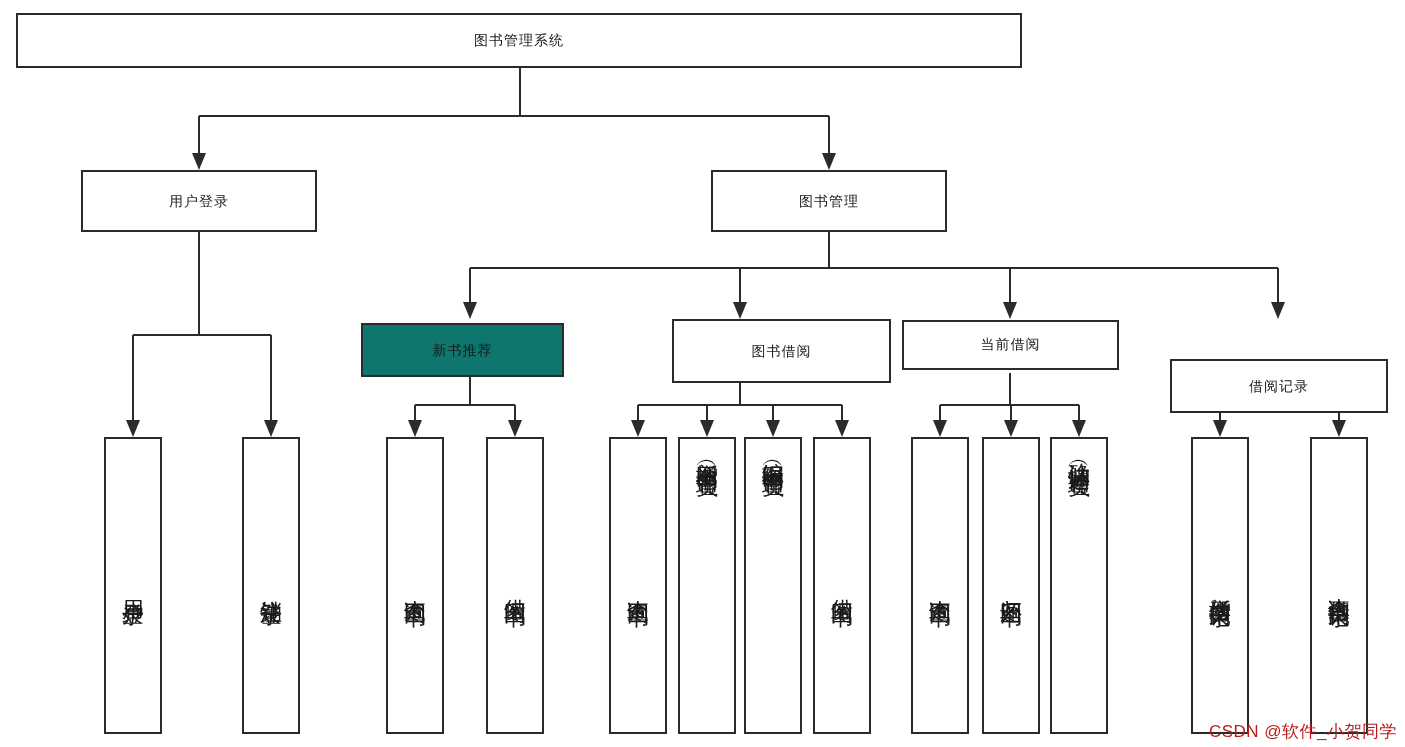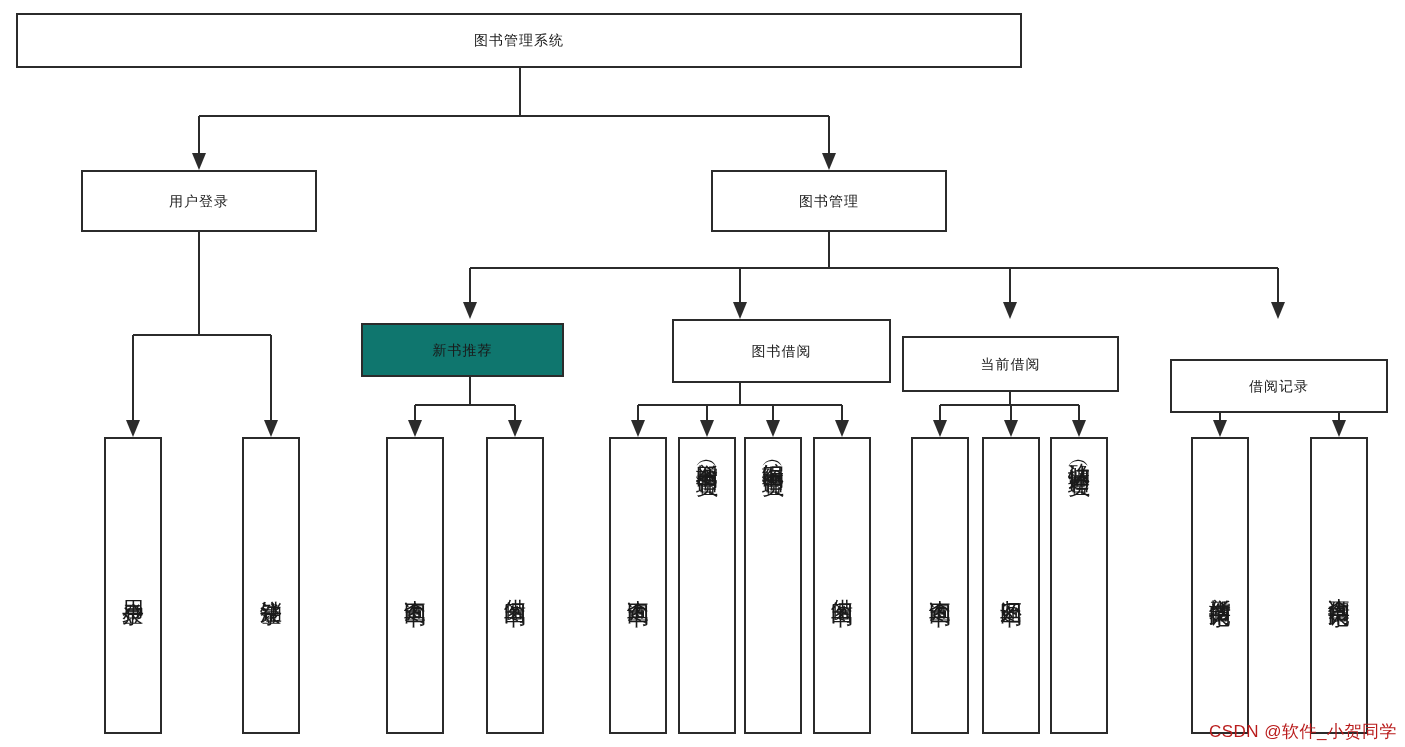--- a/index.html
+++ b/index.html
@@ -134,21 +134,21 @@
       </div>
       <div class="node horiz" style="left: 711px; top: 170px; width: 236px; height: 62px; border-color: rgb(43, 43, 43); background: rgb(255, 255, 255);">
         <span class="label">图书管理</span>
       </div>
       <div class="node horiz" style="left: 361px; top: 323px; width: 203px; height: 54px; border-color: rgb(43, 43, 43); background: #0f766e;">
         <span class="label">新书推荐</span>
       </div>
       <div class="node horiz" style="left: 632px; top: 319px; width: 219px; height: 64px; border-color: rgb(43, 43, 43); background: rgb(255, 255, 255); margin-left: 40px;">
         <span class="label">图书借阅</span>
       </div>
-      <div class="node horiz" style="left: 902px; top: 336px; width: 217px; height: 56px; border-color: rgb(43, 43, 43); background: rgb(255, 255, 255);">
+      <div class="node horiz" style="left: 902px; top: 320px; width: 217px; height: 50px; border-color: rgb(43, 43, 43); background: rgb(255, 255, 255); font-family: Liberation Mono, monospace;">
         <span class="label">当前借阅</span>
       </div>
       <div class="node horiz" style="left: 1170px; top: 319px; width: 218px; height: 54px; border-color: rgb(43, 43, 43); background: rgb(255, 255, 255); margin-top: 40px;">
         <span class="label">借阅记录</span>
       </div>
       <div class="node vert centered" style="left: 104px; top: 437px; width: 58px; height: 297px; border-color: rgb(43, 43, 43); background: rgb(255, 255, 255);">
         <span class="label">用户登录</span>
       </div>
       <div class="node vert centered" style="left: 242px; top: 437px; width: 58px; height: 297px; border-color: rgb(43, 43, 43); background: rgb(255, 255, 255);">
         <span class="label">注销登录</span>

